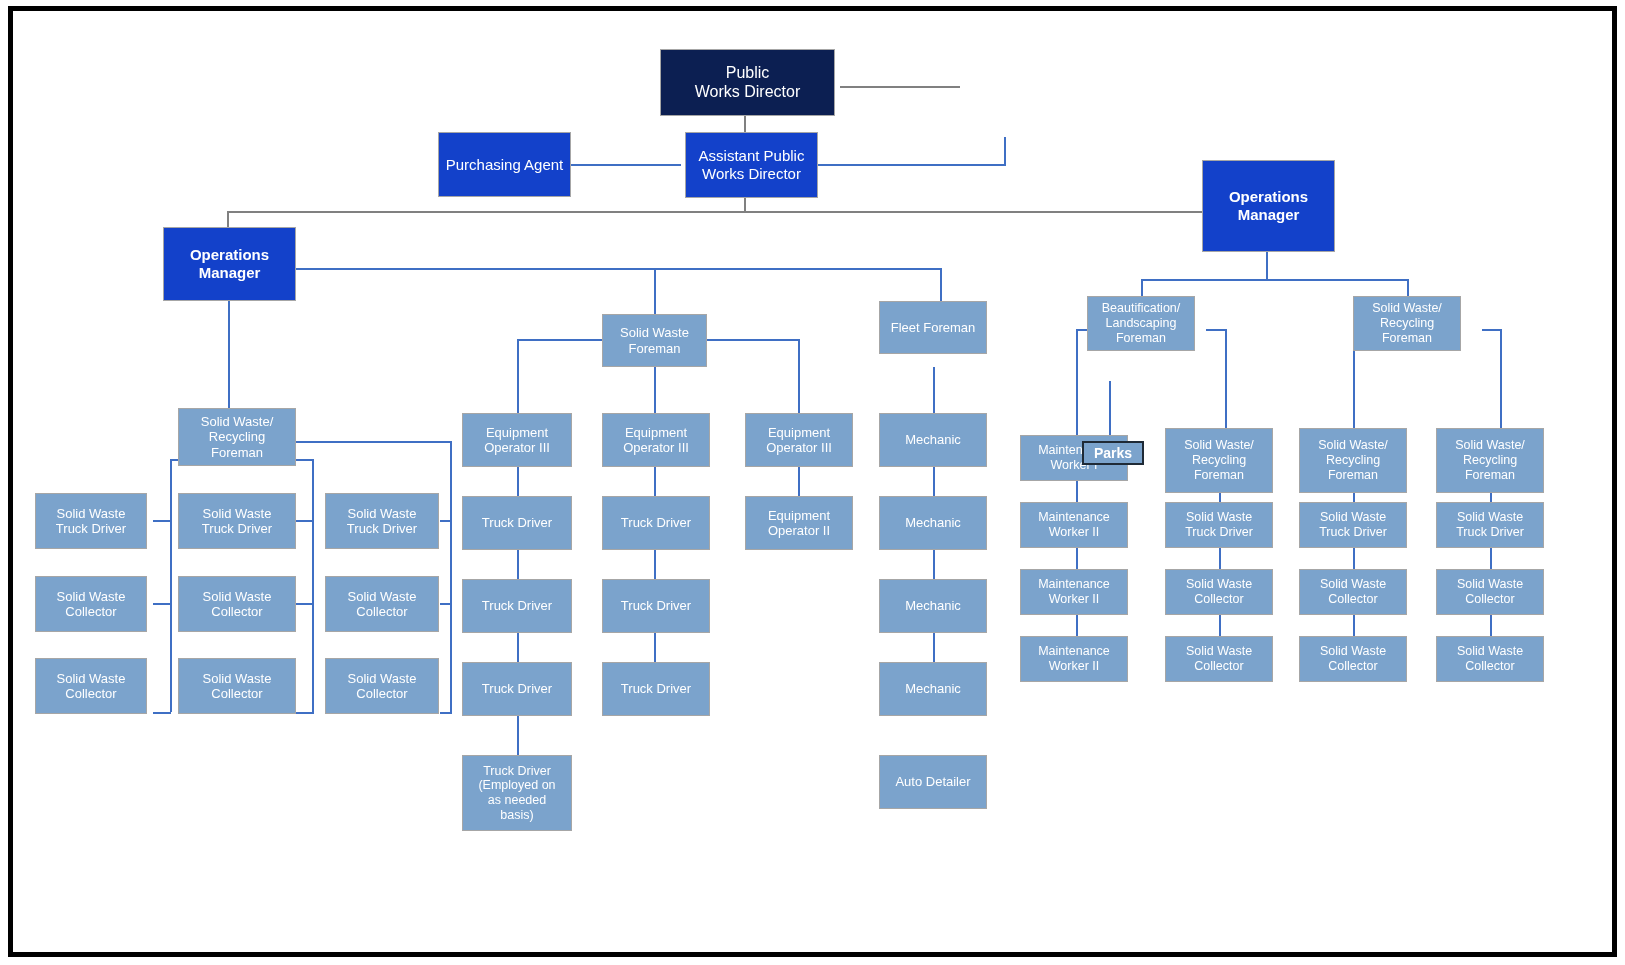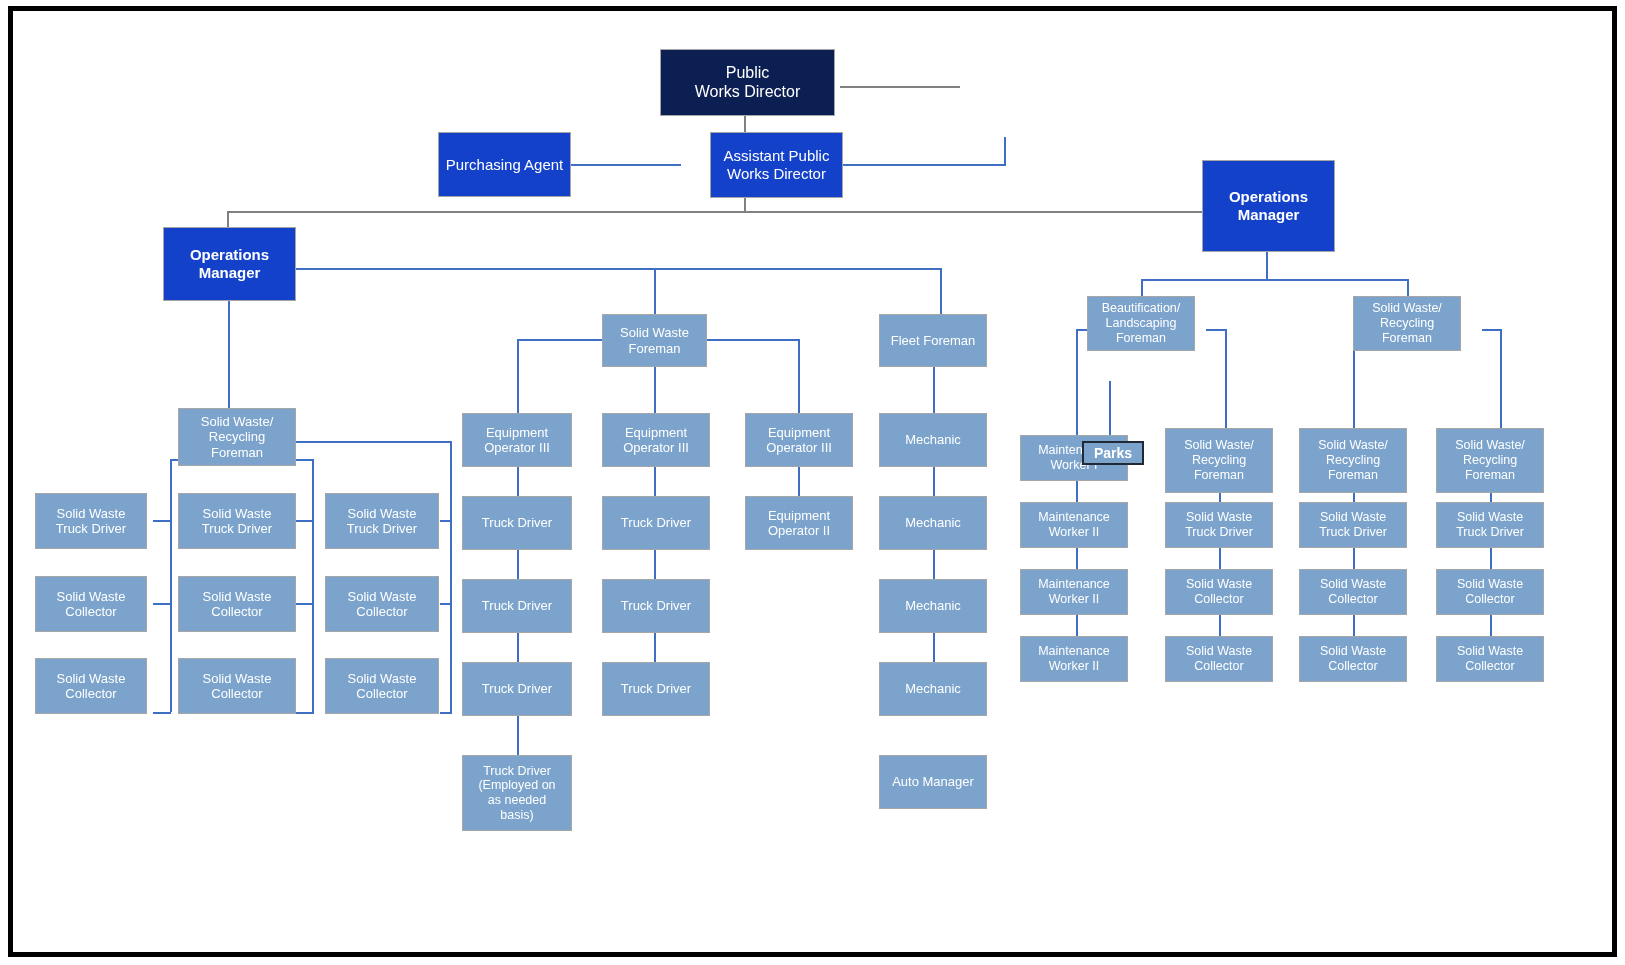--- a/index.html
+++ b/index.html
@@ -176,41 +176,41 @@
 
   <div class="node lvl-dark" style="left:647px; top:38px; width:175px; height:67px;">
     <span>Public<br>Works Director</span>
   </div>
 
 
   <div class="node lvl-blue" style="left:425px; top:121px; width:133px; height:65px;">
     <span>Purchasing Agent</span>
   </div>
 
-  <div class="node lvl-blue" style="left:697px; top:121px; width:133px; height:66px;">
+  <div class="node lvl-blue" style="left:672px; top:121px; width:133px; height:66px;">
     <span>Assistant Public<br>Works Director</span>
   </div>
 
   <div class="node lvl-blue bold" style="left:150px; top:216px; width:133px; height:74px;">
     <span>Operations<br>Manager</span>
   </div>
 
   <div class="node lvl-blue bold" style="left:1189px; top:149px; width:133px; height:92px;">
     <span>Operations<br>Manager</span>
   </div>
 
   <div class="node lvl-light" style="left:165px; top:397px; width:118px; height:58px;">
     <span>Solid Waste/<br>Recycling<br>Foreman</span>
   </div>
 
   <div class="node lvl-light" style="left:589px; top:303px; width:105px; height:53px;">
     <span>Solid Waste<br>Foreman</span>
   </div>
 
-  <div class="node lvl-light" style="left:866px; top:303px; width:108px; height:53px;">
+  <div class="node lvl-light" style="left:866px; top:290px; width:108px; height:53px;">
     <span>Fleet Foreman</span>
   </div>
 
   <div class="node lvl-light sm" style="left:1074px; top:285px; width:108px; height:55px;">
     <span>Beautification/<br>Landscaping<br>Foreman</span>
   </div>
 
   <div class="node lvl-light sm" style="left:1340px; top:285px; width:108px; height:55px;">
     <span>Solid Waste/<br>Recycling<br>Foreman</span>
   </div>
@@ -291,21 +291,21 @@
   <div class="node lvl-light" style="left:866px; top:485px; width:108px; height:54px;">
     <span>Mechanic</span>
   </div>
   <div class="node lvl-light" style="left:866px; top:568px; width:108px; height:54px;">
     <span>Mechanic</span>
   </div>
   <div class="node lvl-light" style="left:866px; top:651px; width:108px; height:54px;">
     <span>Mechanic</span>
   </div>
   <div class="node lvl-light" style="left:866px; top:744px; width:108px; height:54px;">
-    <span>Auto Manager</span>
+    <span>Auto Detailer</span>
   </div>
 
   <div class="node lvl-light sm" style="left:1007px; top:424px; width:108px; height:46px;">
     <span>Maintenance<br>Worker I</span>
   </div>
   <div class="node lvl-light sm" style="left:1007px; top:491px; width:108px; height:46px;">
     <span>Maintenance<br>Worker II</span>
   </div>
   <div class="node lvl-light sm" style="left:1007px; top:558px; width:108px; height:46px;">
     <span>Maintenance<br>Worker II</span>

